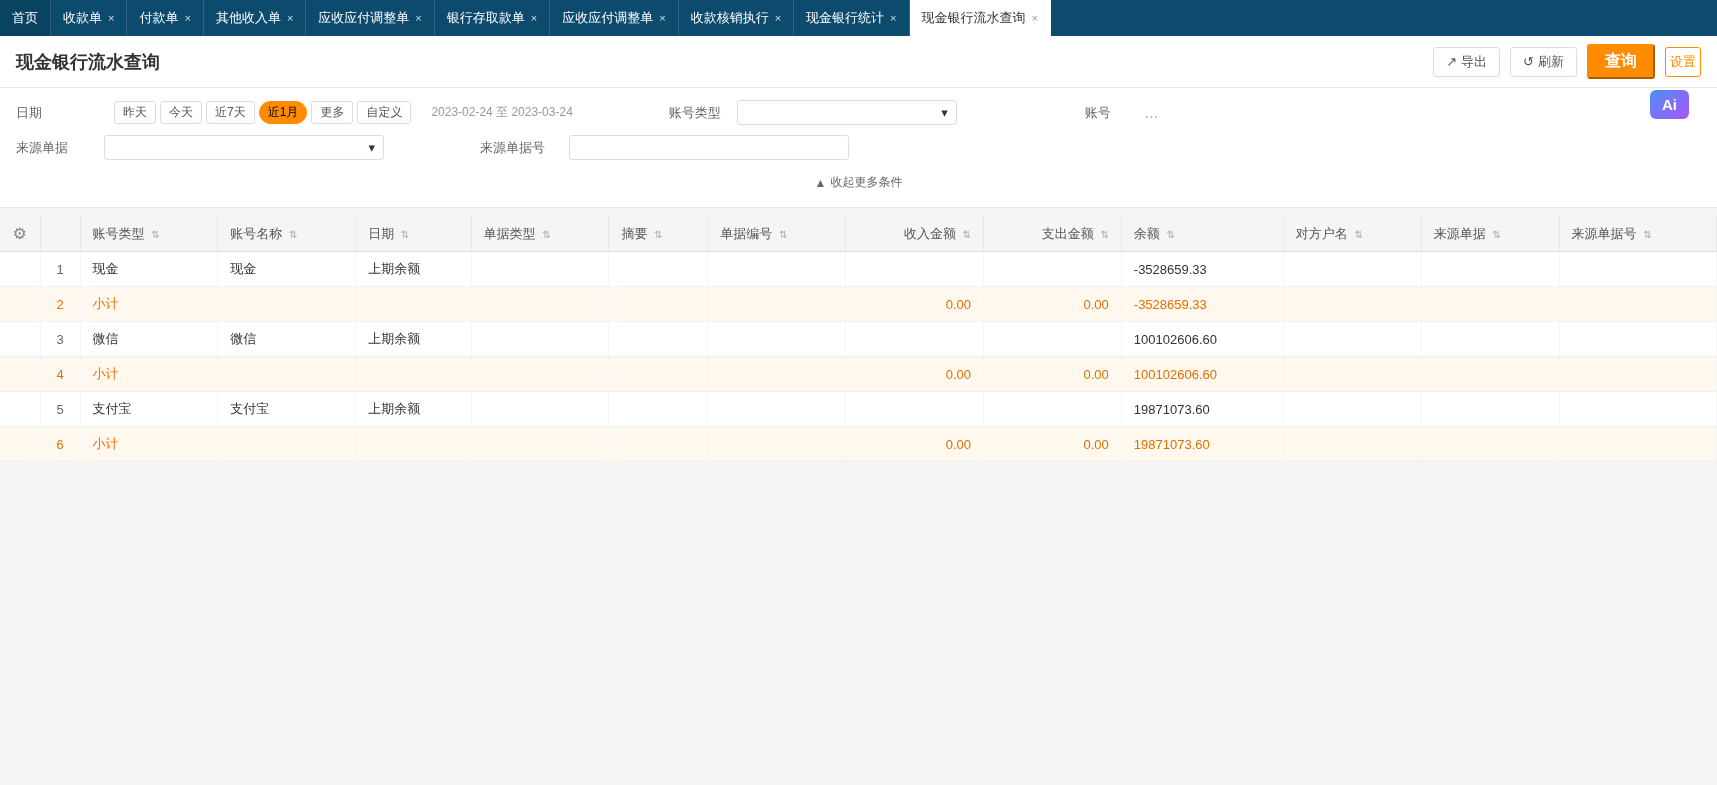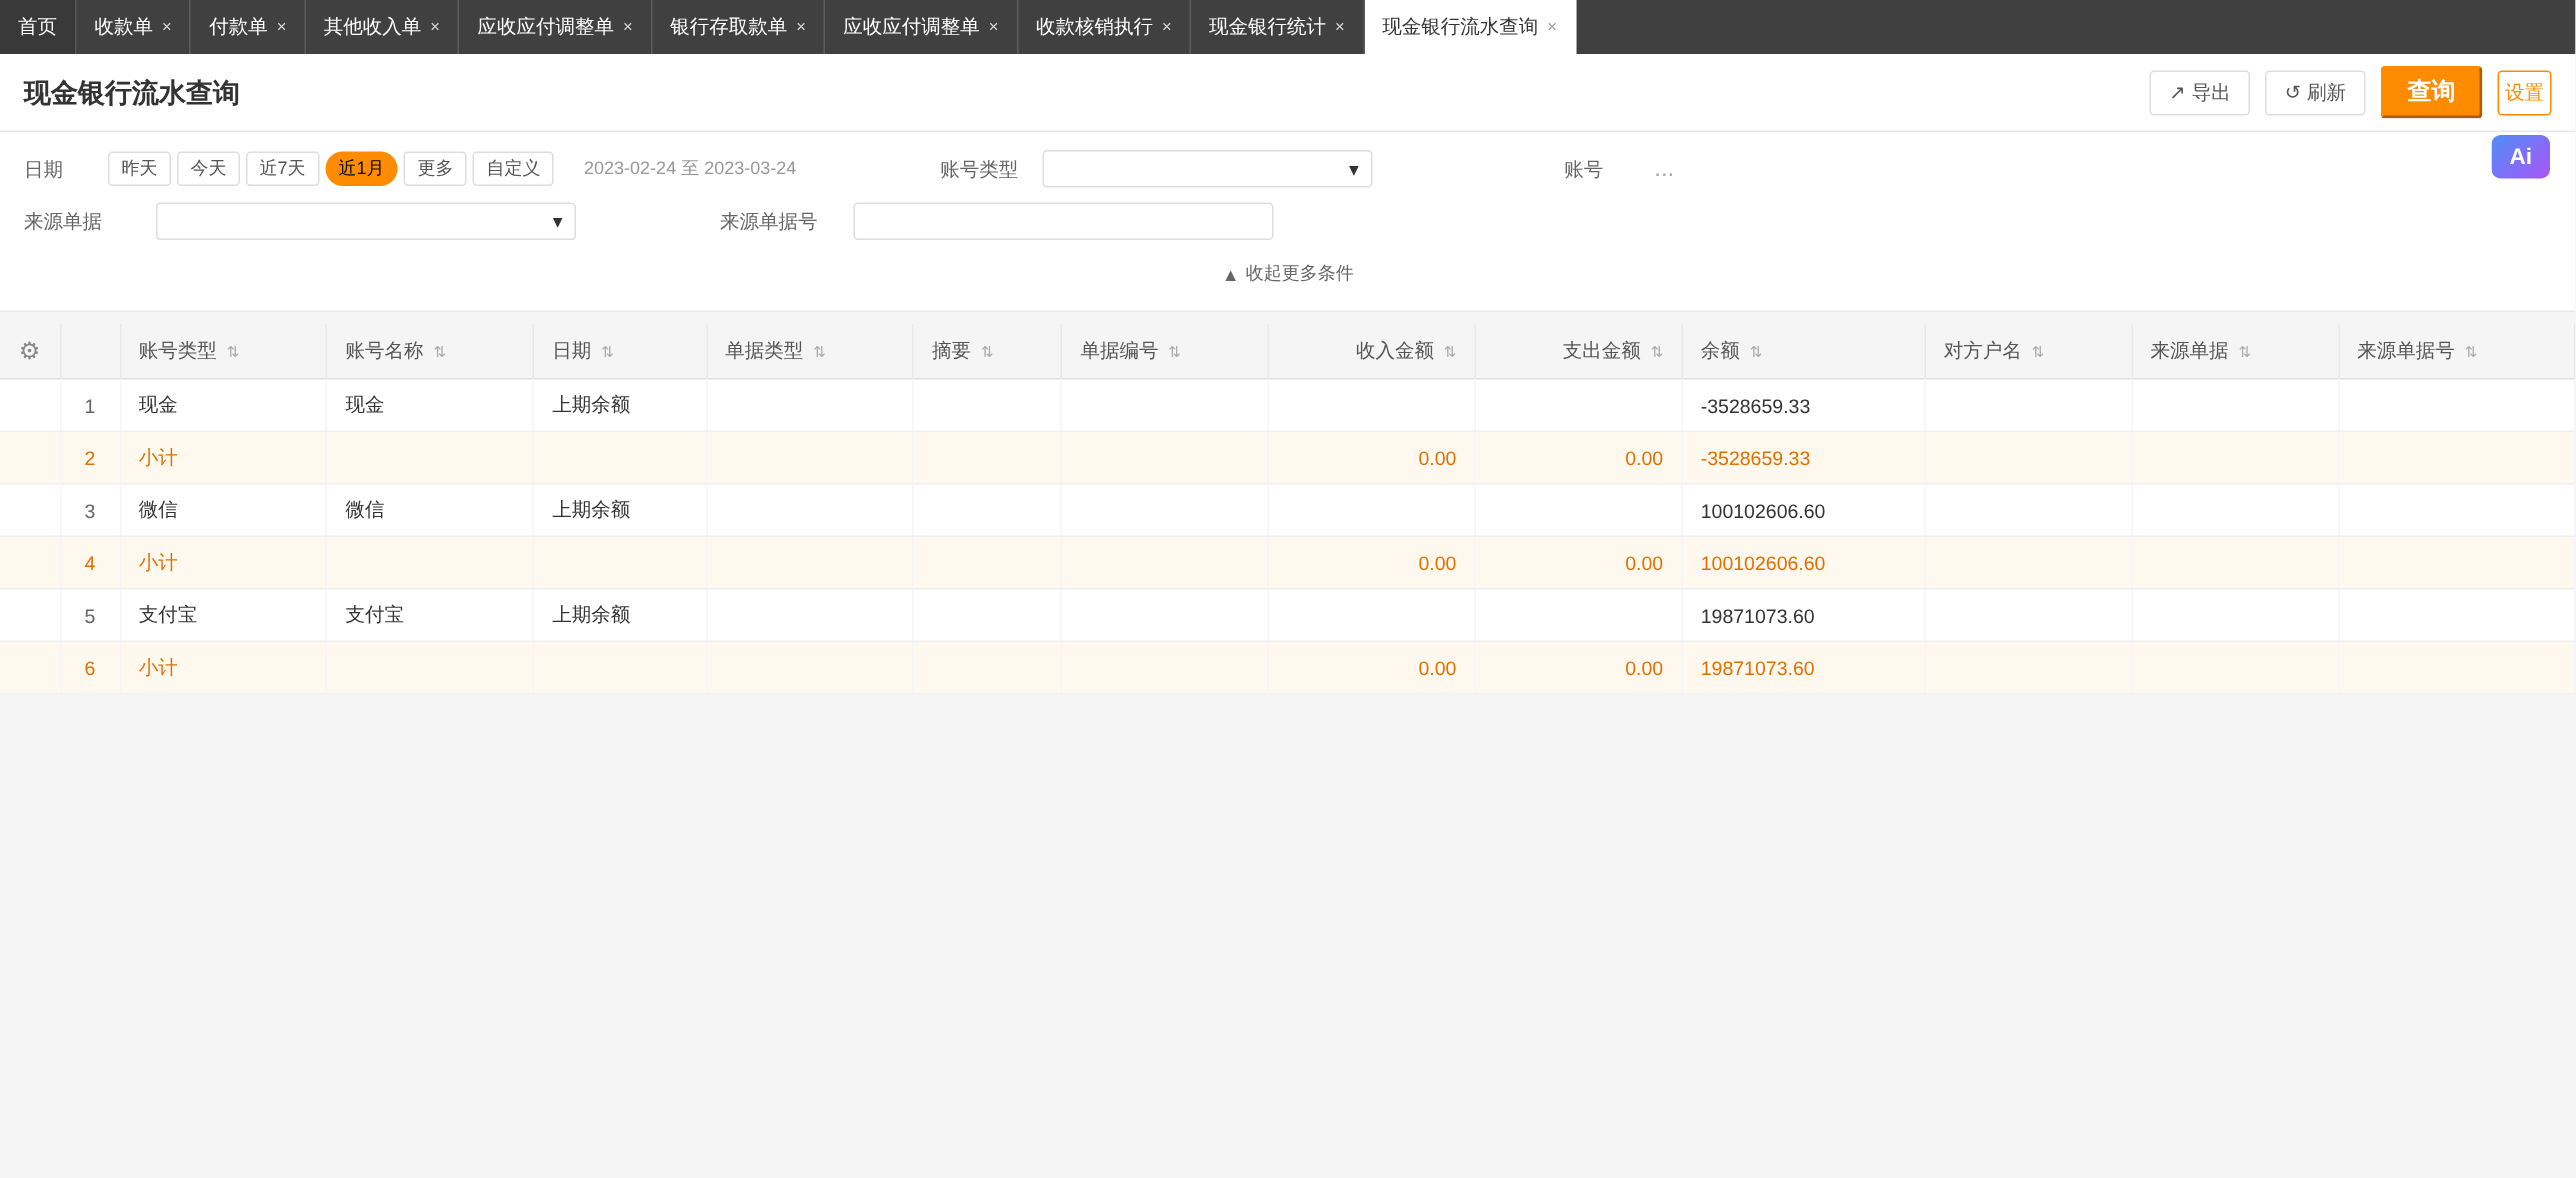--- a/index.html
+++ b/index.html
@@ -2,21 +2,21 @@
 <html><head>
   <meta charset="utf-8">
   <style>
     * { box-sizing: border-box; margin: 0; padding: 0; }
     body { font-family: 'Microsoft YaHei', Arial, sans-serif; font-size: 13px; background: #f5f5f5; color: #333; }
 
     
     .top-nav {
       display: flex;
       align-items: center;
-      background: #404040;
+      background: #0c4a6e;
       height: 36px;
       padding: 0 0;
       overflow: hidden;
     }
     .nav-item {
       display: flex;
       align-items: center;
       padding: 0 12px;
       height: 100%;
       color: #fff;
@@ -104,20 +104,21 @@
     .filter-label {
       color: #666;
       font-size: 13px;
       white-space: nowrap;
       min-width: 40px;
     }
     .date-options {
       display: flex;
       align-items: center;
       gap: 4px;
+      margin-left: 42px;
     }
     .date-btn {
       padding: 2px 8px;
       border: 1px solid #ddd;
       background: #fff;
       border-radius: 3px;
       cursor: pointer;
       font-size: 12px;
       color: #555;
     }
@@ -210,21 +211,21 @@
     }
     .col-num { color: #666; text-align: center; width: 40px; }
     .col-amount { text-align: right; }
     .col-balance { text-align: left; }
     .gear-icon { cursor: pointer; color: #888; font-size: 16px; }
     .th-gear { width: 40px; text-align: center; }
 
     
     .ai-badge {
       position: fixed;
-      right: 17px;
+      right: 28px;
       top: 90px;
       background: linear-gradient(135deg, #4f8ef7, #a855f7);
       color: #fff;
       border-radius: 6px;
       padding: 6px 12px;
       font-size: 15px;
       font-weight: bold;
       cursor: pointer;
       z-index: 100;
     }

